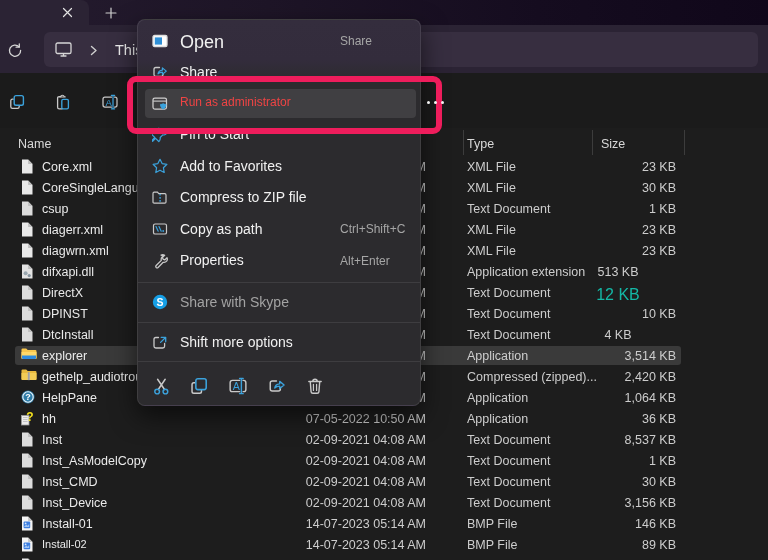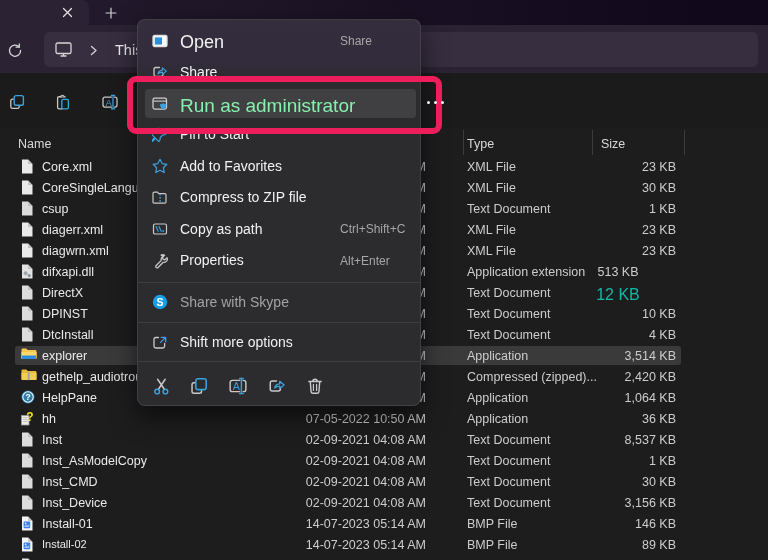--- a/index.html
+++ b/index.html
@@ -116,21 +116,21 @@
 <div class="txt" style="left:296px;top:306.5px;width:130px;text-align:right;font-size:12.5px;color:#cdcdcd">02-09-2021 04:08 AM</div>
 <div class="txt" style="left:467px;top:306.5px;font-size:12.5px;color:#cdcdcd">Text Document</div>
 <div class="txt" style="left:560px;top:306.5px;width:116px;text-align:right;font-size:12.5px;color:#cdcdcd">10 KB</div>
 <svg class="abs" style="left:21px;top:327.0px;" width="12" height="15" viewBox="0 0 12 15" fill="none">
     <path d="M1 .5 h6.1 l4.4 4.4 V14.5 H1 Z" fill="#dcdcdc"></path>
     <path d="M7.1 .5 l4.4 4.4 h-4.4 Z" fill="#bfbfbf"></path>
   </svg>
 <div class="txt" style="left:42px;top:327.5px;font-size:12.5px;color:#eaeaea">DtcInstall</div>
 <div class="txt" style="left:296px;top:327.5px;width:130px;text-align:right;font-size:12.5px;color:#cdcdcd">02-09-2021 04:08 AM</div>
 <div class="txt" style="left:467px;top:327.5px;font-size:12.5px;color:#cdcdcd">Text Document</div>
-<div class="txt" style="left:560px;top:327.5px;width:116px;text-align:right;font-size:12.5px;color:#cdcdcd">4 KB</div>
+<div class="txt" style="left:560px;top:327.5px;width:116px;text-align:center;font-size:12.5px;color:#cdcdcd">4 KB</div>
 <svg class="abs" style="left:21px;top:347.0px;" width="16" height="13" viewBox="0 0 16 13" fill="none">
     <path d="M.5 2.6 q0-1.1 1.1-1.1 h3.6 l1.5 1.6 h7.7 q1.1 0 1.1 1.1 V11 q0 1.1-1.1 1.1 H1.6 Q.5 12.1.5 11 Z" fill="#f7c64d"></path>
     <path d="M.5 5 h15 V11 q0 1.1-1.1 1.1 H1.6 Q.5 12.1.5 11 Z" fill="#ffd869"></path>
     <path d="M1 8.6 h14 V11 q0 1.1-1.1 1.1 H2.1 Q1 12.1 1 11 Z" fill="#2f8ce0"></path>
   </svg>
 <div class="txt" style="left:42px;top:348.5px;font-size:12.5px;color:#eaeaea">explorer</div>
 <div class="txt" style="left:296px;top:348.5px;width:130px;text-align:right;font-size:12.5px;color:#cdcdcd">07-05-2022 10:50 AM</div>
 <div class="txt" style="left:467px;top:348.5px;font-size:12.5px;color:#cdcdcd">Application</div>
 <div class="txt" style="left:560px;top:348.5px;width:116px;text-align:right;font-size:12.5px;color:#cdcdcd">3,514 KB</div>
 <svg class="abs" style="left:21px;top:368.0px;" width="16" height="13" viewBox="0 0 16 13" fill="none">
@@ -230,21 +230,21 @@
 <svg class="abs" style="left:152.0px;top:64.1px" width="16" height="16.0" viewBox="0 0 16 16" fill="none">
     <path d="M7.5 3.5 H3.8 Q2 3.5 2 5.3 v5.4 Q2 12.5 3.8 12.5 h5.4 Q11 12.5 11 10.7 V9.6" stroke="#c9c9c9" stroke-width="1.3" stroke-linecap="round"></path>
     <path d="M6 9.8 Q6.6 6.4 10.4 6.1 V3.9 L14.3 7.1 10.4 10.3 V8.1 Q7.5 8.2 6 9.8 Z" fill="none" stroke="#3ba2dc" stroke-width="1.2" stroke-linejoin="round"></path>
   </svg>
 <div class="txt" style="left:180px;top:63.6px;font-size:14px;color:#f1f1f1">Share</div>
 <svg class="abs" style="left:152.0px;top:95.5px" width="16" height="16.0" viewBox="0 0 16 16" fill="none">
     <rect x="1" y="2" width="13.5" height="11" rx="1.8" stroke="#cfcfcf" stroke-width="1.25"></rect>
     <path d="M1.2 5.1 h13" stroke="#cfcfcf" stroke-width="1.1"></path>
     <path d="M11.2 7.2 q1.6 1 3.2 1 0 3.6-3.2 5.2-3.2-1.6-3.2-5.2 1.6 0 3.2-1 Z" fill="#3ba2dc"></path>
   </svg>
-<div class="txt" style="left:180px;top:95.0px;font-size:19px;color:#86efac">Run as administrator</div>
+<div class="txt" style="left:180px;top:95.0px;font-size:12px;color:#ef4444">Run as administrator</div>
 <svg class="abs" style="left:152.0px;top:126.9px" width="16" height="16.0" viewBox="0 0 16 16" fill="none">
     <path d="M9.2 1.8 l5 5 -1.5.9 q-1 .5-1.9.2 l-2.6 2.6 q.3 1.8-.6 3.1 l-.8.9 -3.2-3.2 -3 3 -.8-.8 3-3 -3.2-3.2 1-.9 q1.3-.9 3.1-.6 l2.6-2.6 q-.3-.9.2-1.9 Z" stroke="#3ba2dc" stroke-width="1.2" fill="none" stroke-linejoin="round"></path>
   </svg>
 <div class="txt" style="left:180px;top:126.4px;font-size:14px;color:#f1f1f1">Pin to Start</div>
 <svg class="abs" style="left:152.0px;top:158.3px" width="16" height="16.0" viewBox="0 0 16 16" fill="none">
     <path d="M8 1.3 l2.1 4.3 4.8.7 -3.5 3.4 .8 4.8 L8 12.2 3.8 14.5 l.8-4.8 L1.1 6.3 5.9 5.6 Z" stroke="#3ba2dc" stroke-width="1.2" fill="none" stroke-linejoin="round"></path>
   </svg>
 <div class="txt" style="left:180px;top:157.8px;font-size:14px;color:#f1f1f1">Add to Favorites</div>
 <svg class="abs" style="left:152.0px;top:189.7px" width="16" height="16.0" viewBox="0 0 16 16" fill="none">
     <path d="M1 3.4 q0-1.2 1.2-1.2 h3.2 l1.4 1.5 h6 q1.2 0 1.2 1.2 v7 q0 1.2-1.2 1.2 H2.2 Q1 13.1 1 11.9 Z" stroke="#c9c9c9" stroke-width="1.2" fill="none"></path>

